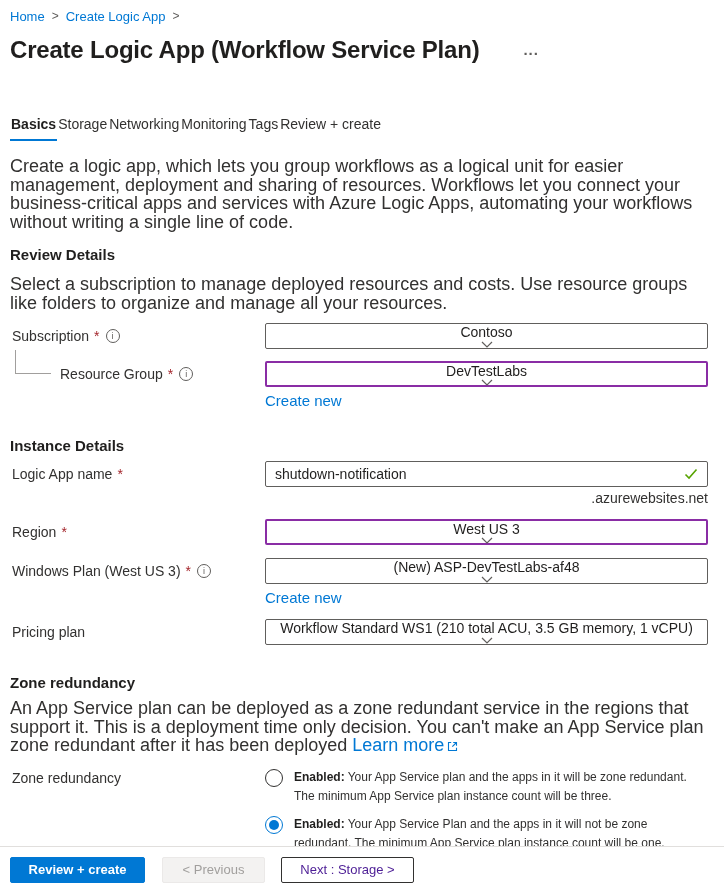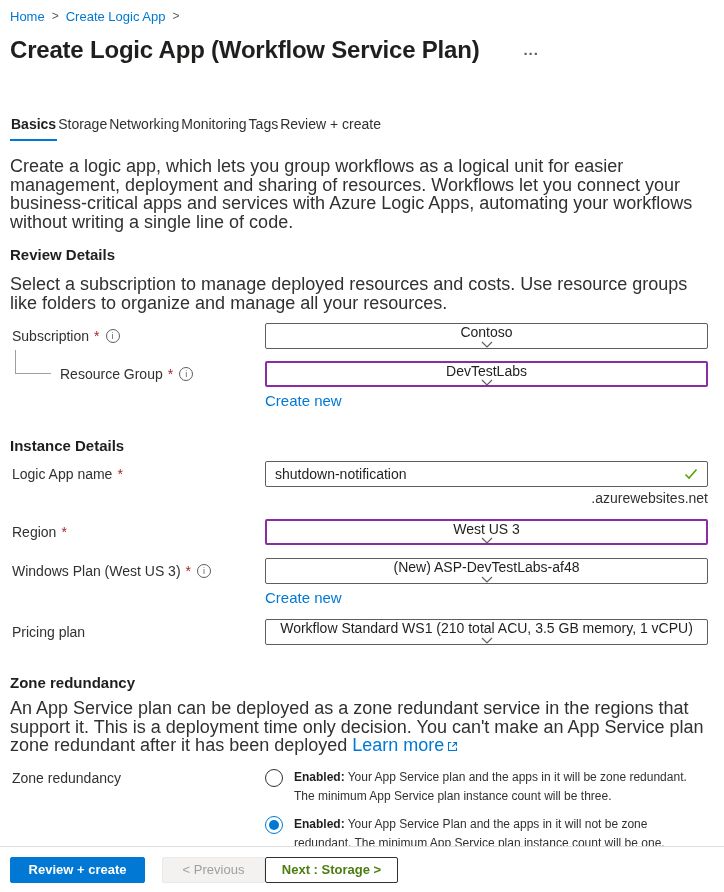--- a/index.html
+++ b/index.html
@@ -92,22 +92,22 @@
 
   
   .footer { position: absolute; left: 0; right: 0; top: 846px; height: 46px;
     border-top: 1px solid #e1dfdd; background: #fff; display: flex; align-items: center;
     padding: 0 10px; }
   .btn { height: 26px; font-family: "Liberation Sans", sans-serif; font-size: 13px;
     border-radius: 2px; cursor: pointer; }
   .btn-primary { width: 135px; background: #0078d4; border: 1px solid #0078d4; color: #fff; font-weight: 700; }
   .btn-disabled { width: 103px; margin-left: 17px; background: #f3f2f1; border: 1px solid #ebe9e8;
     color: #a19f9d; cursor: default; }
-  .btn-secondary { width: 133px; background: #fff; border: 1px solid #323130;
-    color: #4d7c0f; font-weight: 700; }
+  .btn-secondary { width: 133px; margin-left: 16px; background: #fff; border: 1px solid #323130;
+    color: #4c1d95; font-weight: 400; }
 </style>
 </head>
 <body>
 
 <div class="page">
 
   <nav class="breadcrumb">
     <a>Home</a>
     <span class="sep">&gt;</span>
     <a>Create Logic App</a>

